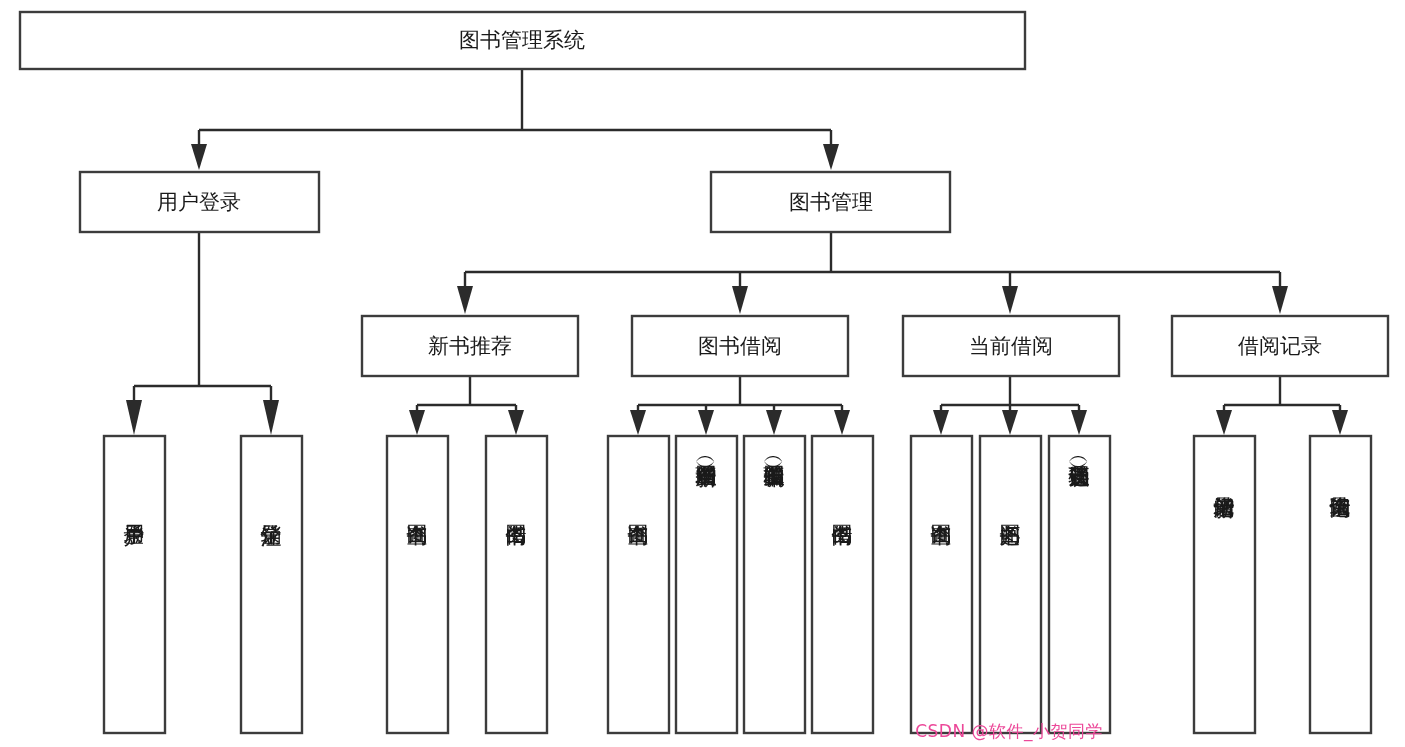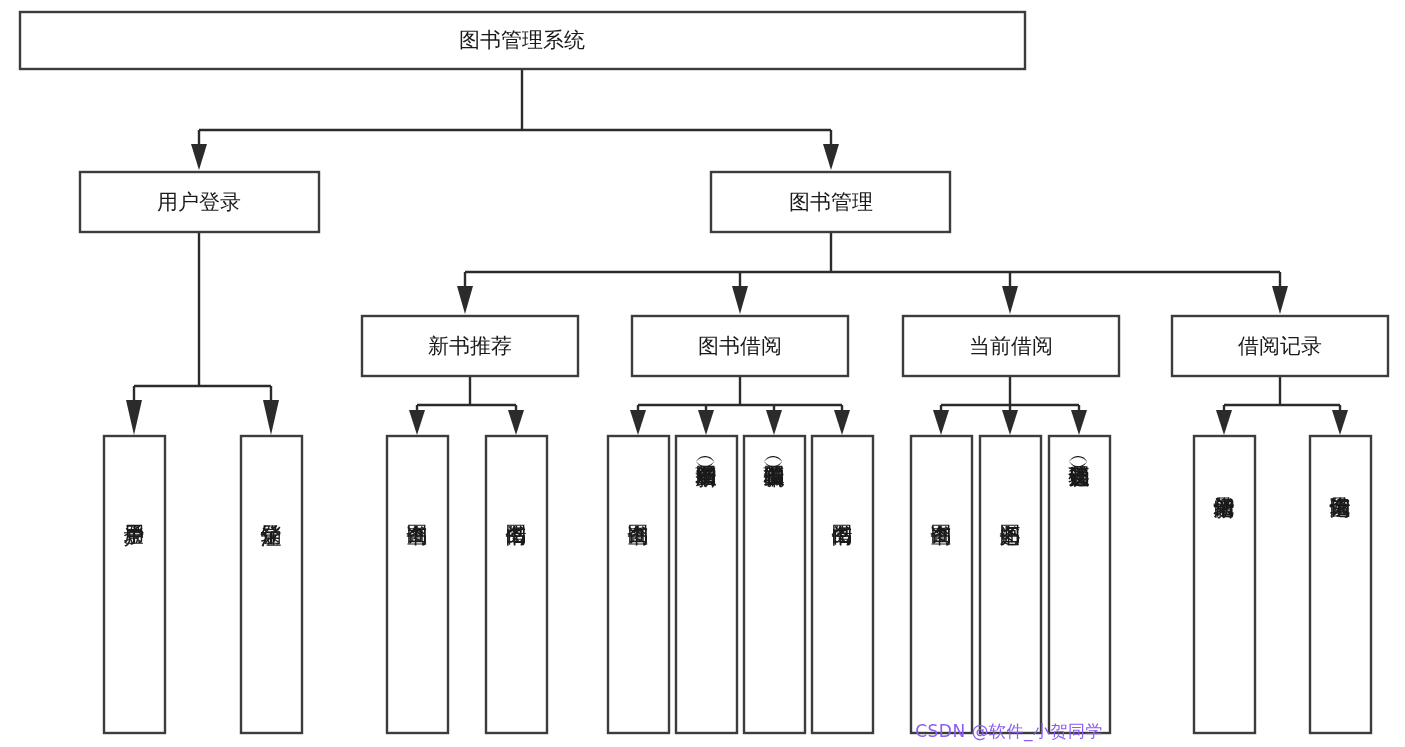--- a/index.html
+++ b/index.html
@@ -56,21 +56,21 @@
   .arrow-head {
     fill: #2b2b2b;
     stroke: none;
   }
   .watermark {
     position: absolute;
     right: 8px;
     bottom: 4px;
     font-family: "DejaVu Sans", "Liberation Sans", sans-serif;
     font-size: 17px;
-    color: #8b5cf6;
+    color: #ec4899;
     white-space: nowrap;
     letter-spacing: 0.5px;
     user-select: none;
   }
 </style>
 </head>
 <body>
 
 <div id="diagram-root">
 

